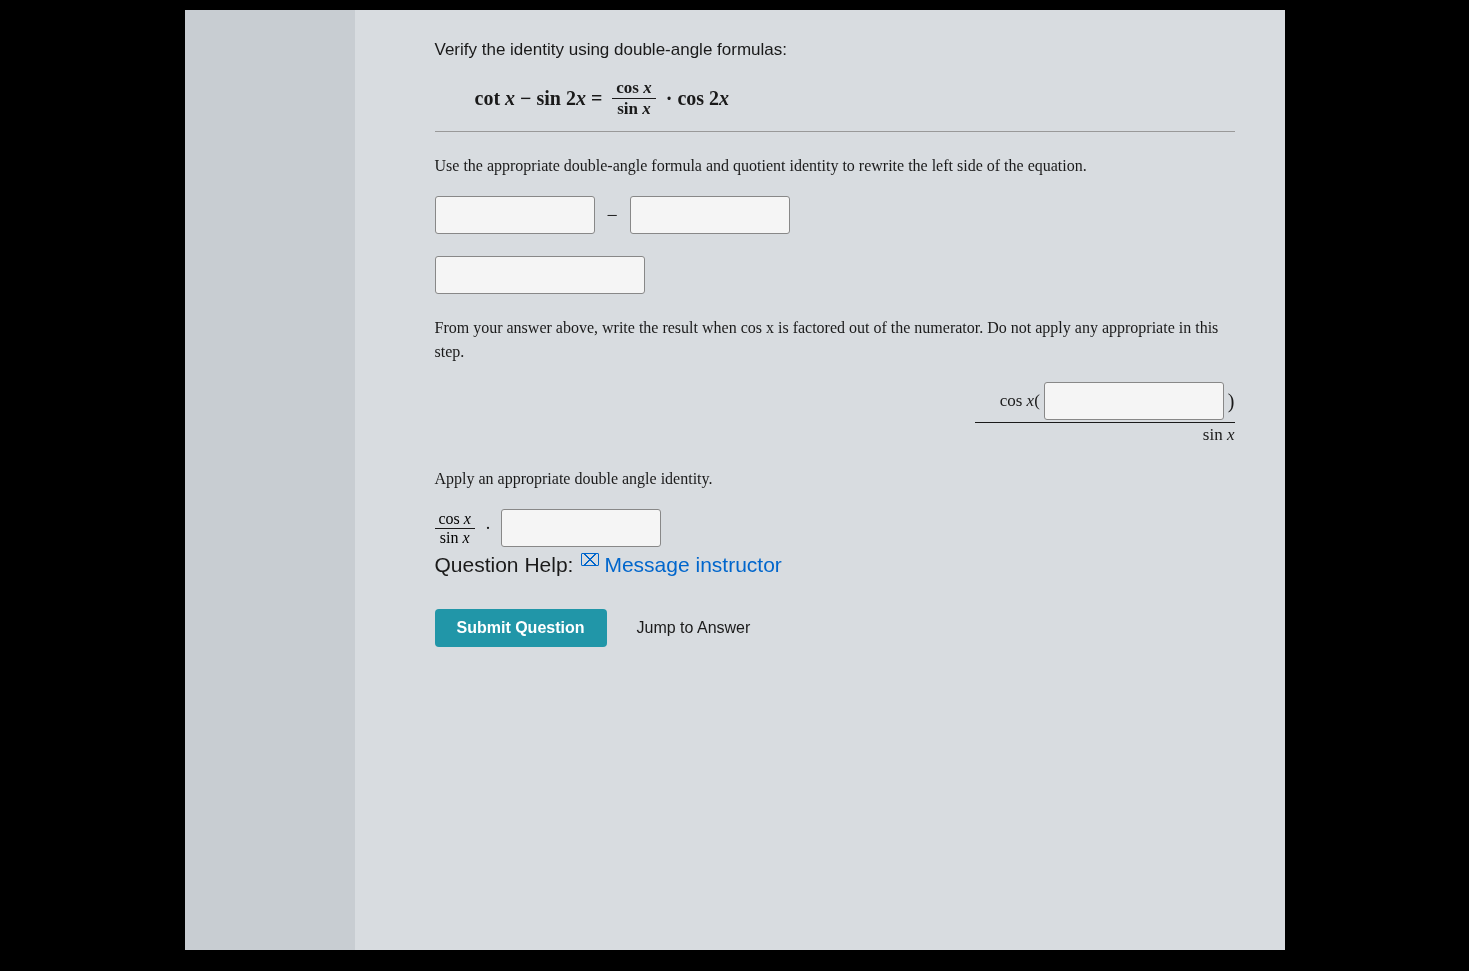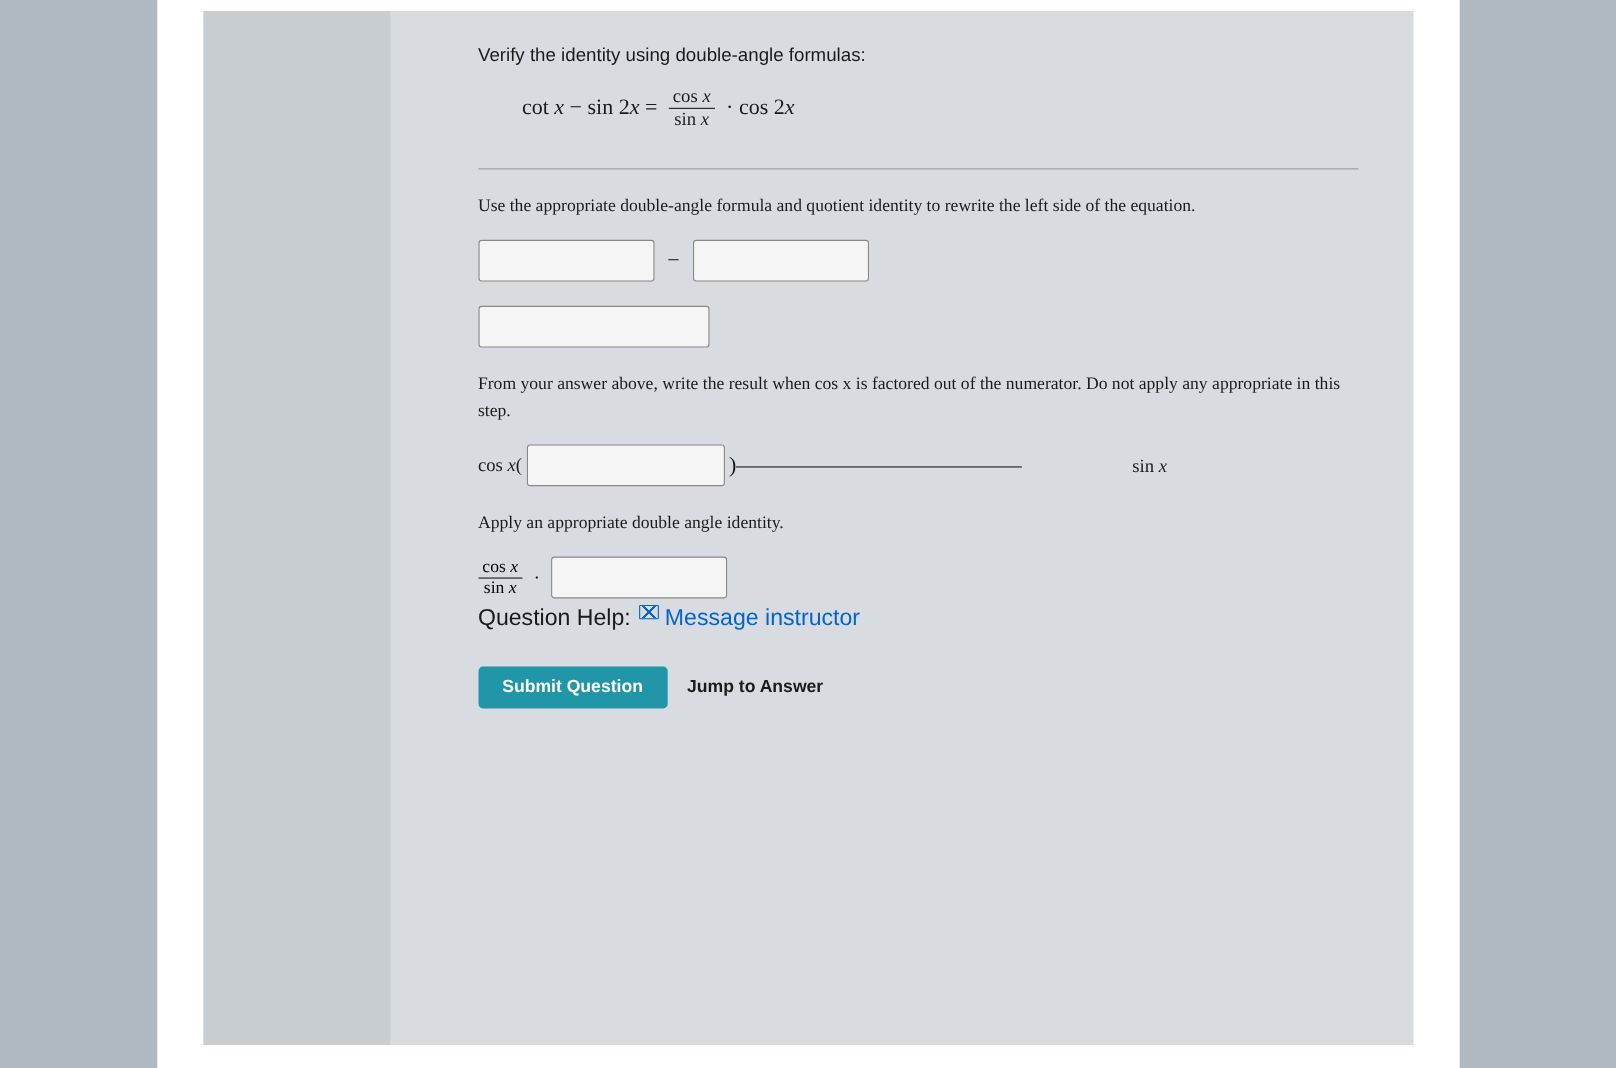--- a/index.html
+++ b/index.html
@@ -12,23 +12,23 @@
       background-color: #b0b8c1;
       font-family: Georgia, 'Times New Roman', serif;
       min-height: 971px;
       display: flex;
       align-items: flex-start;
       justify-content: center;
       padding: 0;
     }
 
     .page-wrapper {
-      width: 1184px;
+      width: 1469px;
       min-height: 971px;
-      background-color: #ffffff;
+      background-color: #000000;
       display: flex;
       flex-direction: column;
       align-items: center;
       padding-top: 10px;
     }
 
     .content-area {
       width: 1100px;
       background-color: #d8dce0;
       min-height: 940px;
@@ -54,25 +54,26 @@
     .problem-title {
       font-size: 17px;
       color: #1a1a1a;
       margin-bottom: 18px;
       font-family: Arial, sans-serif;
     }
 
     .formula-display {
       font-size: 20px;
       color: #1a1a1a;
-      margin-bottom: 34px;
+      margin-bottom: 12px;
       padding-left: 40px;
       display: flex;
       align-items: center;
       gap: 10px;
+      font-weight: bold;
     }
 
     .fraction {
       display: inline-flex;
       flex-direction: column;
       align-items: center;
       vertical-align: middle;
     }
 
     .fraction .numerator {
@@ -131,22 +132,22 @@
       border-radius: 3px;
       padding: 4px 8px;
       font-size: 15px;
       font-family: Georgia, serif;
       margin-bottom: 22px;
       display: block;
     }
 
     .fraction-input-wrapper {
       display: flex;
-      flex-direction: row;
-      align-items: center;
+      flex-direction: column;
+      align-items: flex-end;
       margin-bottom: 22px;
     }
 
     .fraction-numerator-row {
       display: flex;
       align-items: center;
       gap: 4px;
     }
 
     .cos-x-label {
@@ -270,41 +271,40 @@
       left: 0;
       right: 0;
       bottom: 0;
       background: linear-gradient(135deg, transparent 45%, #0066cc 45%, #0066cc 55%, transparent 55%),
                   linear-gradient(225deg, transparent 45%, #0066cc 45%, #0066cc 55%, transparent 55%);
     }
 
     .bottom-row {
       display: flex;
       align-items: center;
-      gap: 18px;
+      gap: 30px;
     }
 
     .submit-btn {
       background-color: #2196a8;
       color: #fff;
       border: none;
       padding: 10px 22px;
       font-size: 16px;
       font-family: Arial, sans-serif;
       border-radius: 4px;
       cursor: pointer;
       font-weight: 600;
     }
 
     .jump-to-answer {
       font-size: 16px;
       color: #1a1a1a;
       font-family: Arial, sans-serif;
       cursor: pointer;
-      font-weight: bold;
     }
   </style>
 </head>
 <body>
 
 <div class="page-wrapper">
   <div class="content-area">
     <div class="left-sidebar"></div>
 
     <div class="main-content">

